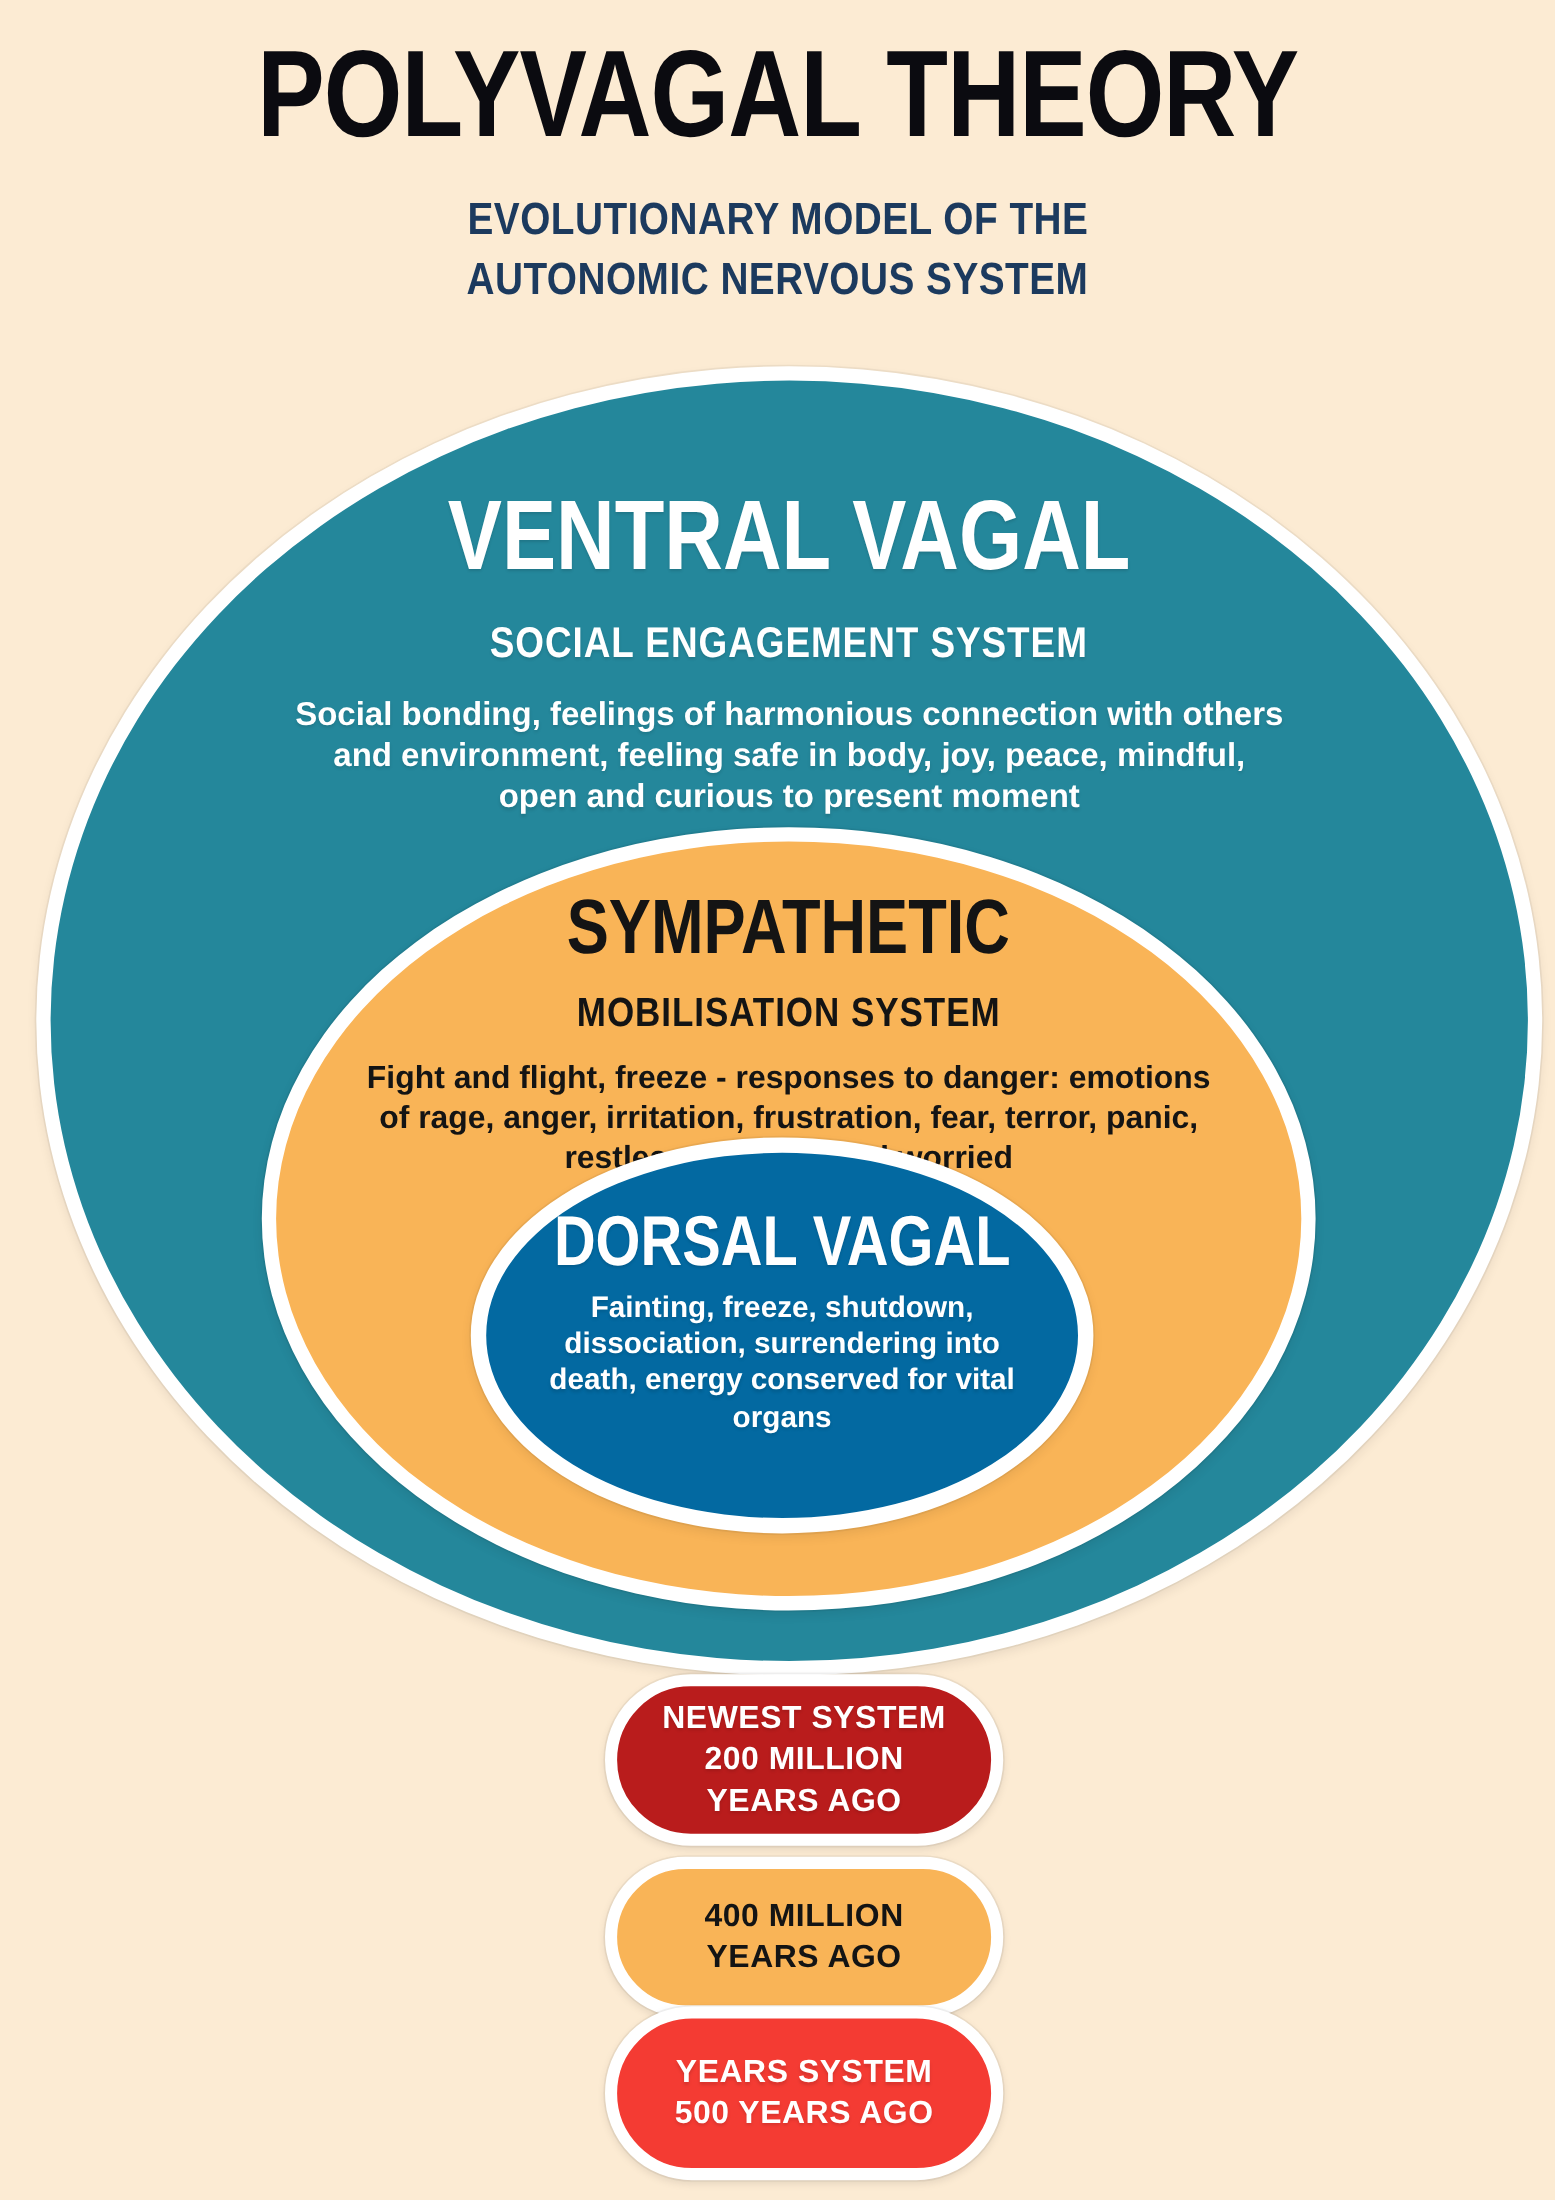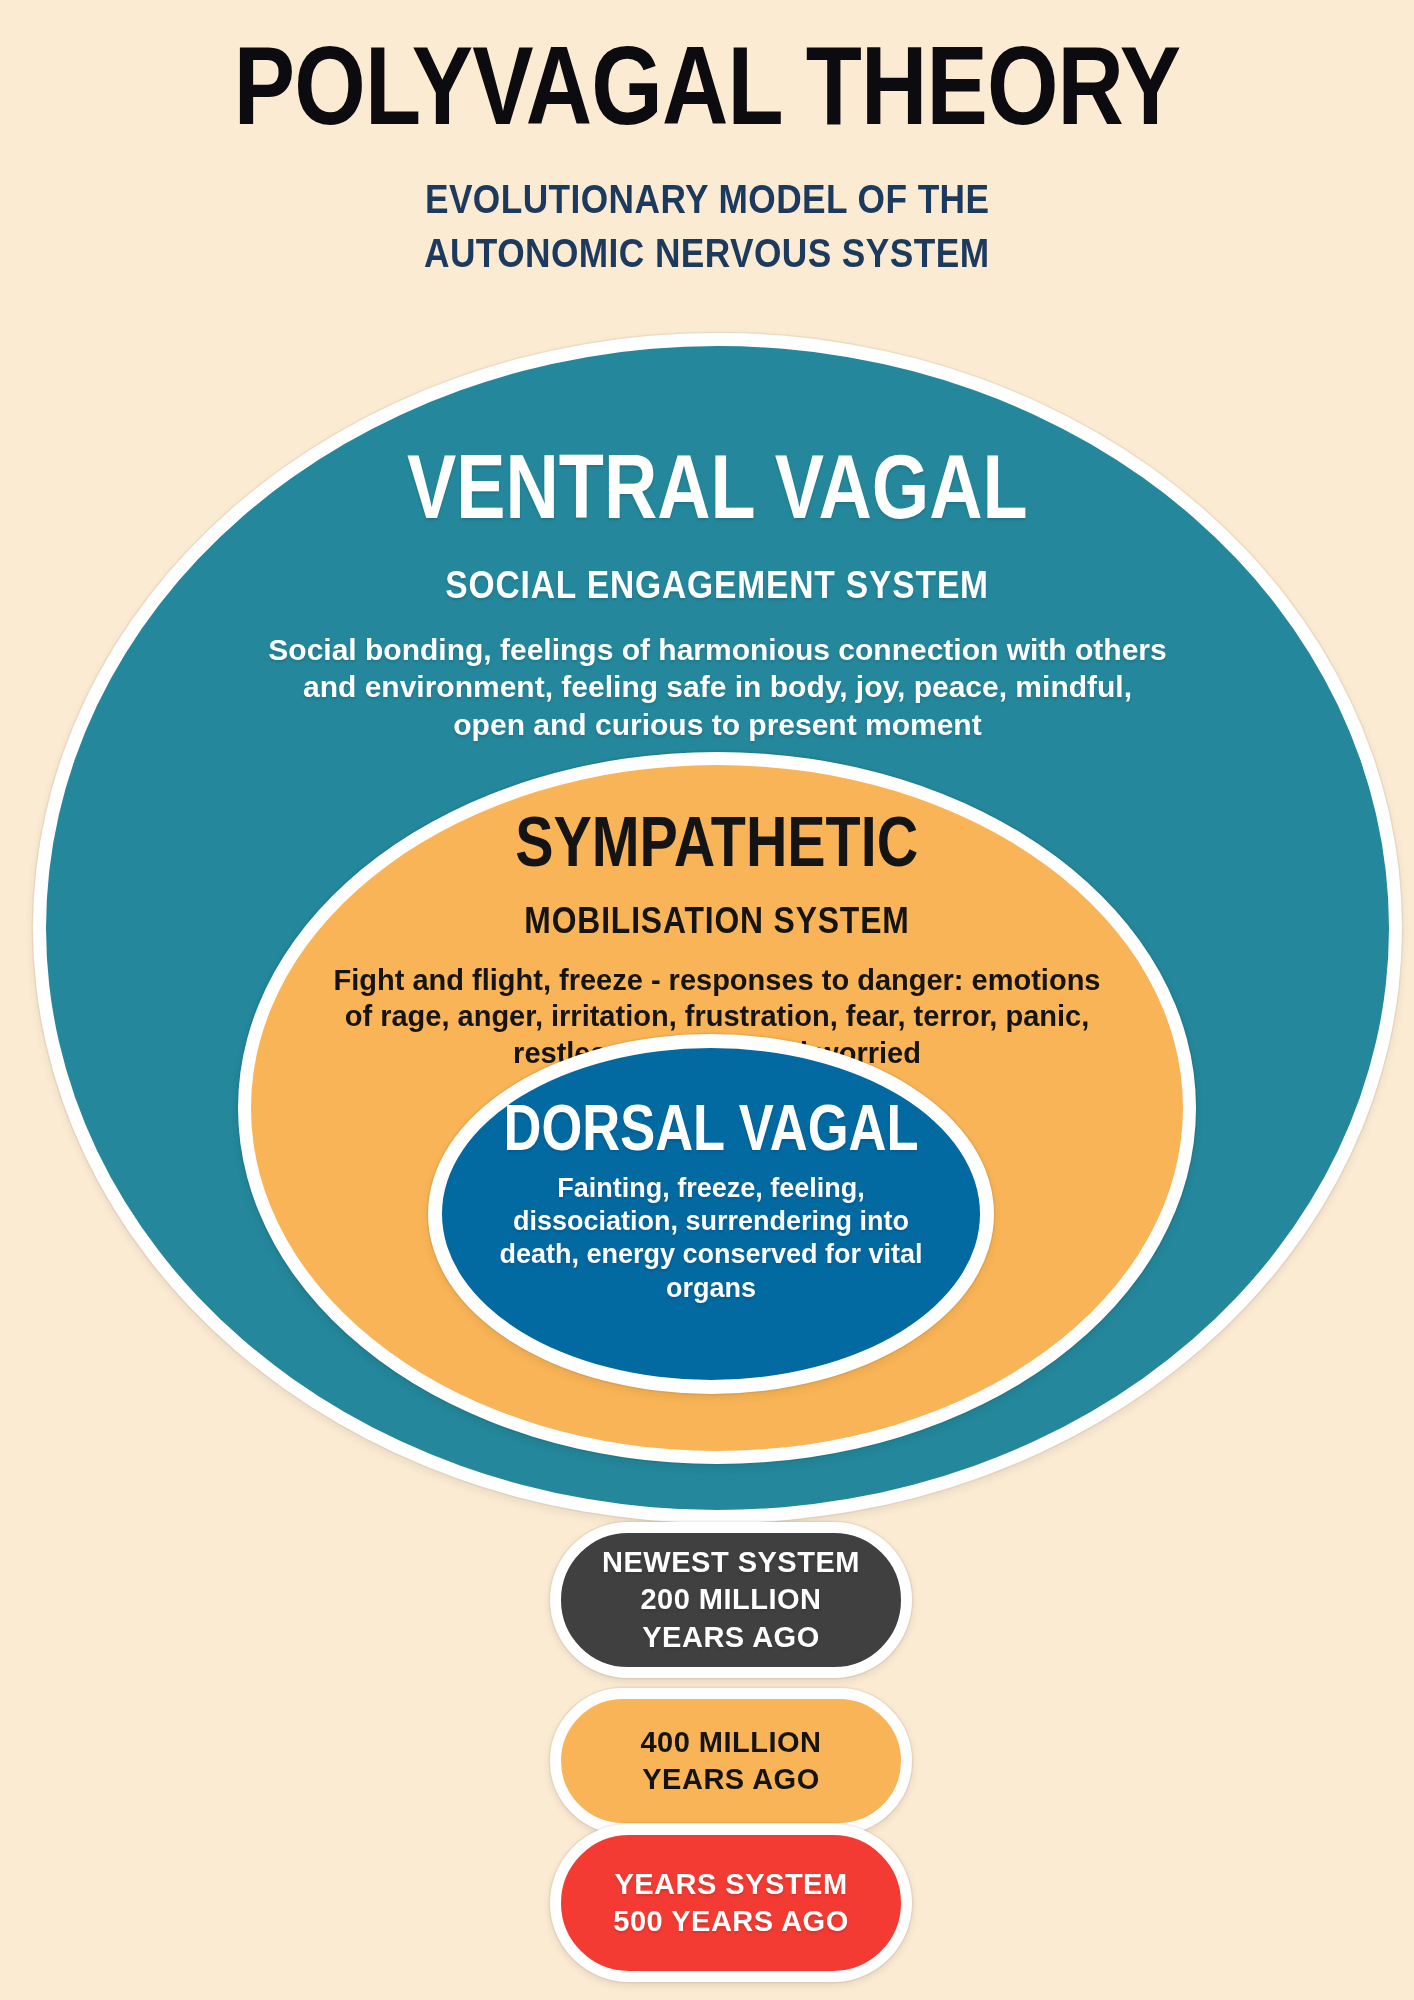--- a/index.html
+++ b/index.html
@@ -95,21 +95,21 @@
     border: 11px solid #FFFFFF;
     border-radius: 90px;
     box-shadow: 0 0 0 1.5px rgba(0,0,0,0.05), 0 3px 8px rgba(0,0,0,0.10);
     display: flex; flex-direction: column;
     align-items: center; justify-content: center;
     text-align: center;
     font-size: 29px; font-weight: bold;
     line-height: 1.28;
     letter-spacing: 0.5px;
   }
-  .pill-newest { top: 1522px; height: 156px; background: #404040; }
+  .pill-newest { top: 1522px; height: 156px; background: #b91c1c; }
   .pill-middle { top: 1688px; height: 146px; background: #F9B457; }
   .pill-oldest { top: 1824px; height: 158px; background: #F43B33; }
   .pill .pl { display: block; }
 </style>
 </head>
 <body>
 
 <div class="poster">
 
   <div class="title">
@@ -138,21 +138,21 @@
     <div class="sysname dark">
       <span class="cond-n">MOBILISATION SYSTEM</span>
     </div>
     <p class="desc dark">Fight and flight, freeze - responses to danger: emotions of rage, anger, irritation, frustration, fear, terror, panic, restless, anxious and worried</p>
   </div>
 
   <div class="ring ring-dorsal">
     <h2 class="light">
       <span class="cond">DORSAL VAGAL</span>
     </h2>
-    <p class="desc light">Fainting, freeze, feeling, dissociation, surrendering into death, energy conserved for vital organs</p>
+    <p class="desc light">Fainting, freeze, shutdown, dissociation, surrendering into death, energy conserved for vital organs</p>
   </div>
 
   <div class="pill pill-newest light">
     <span class="pl">NEWEST SYSTEM</span>
     <span class="pl">200 MILLION</span>
     <span class="pl">YEARS AGO</span>
   </div>
 
   <div class="pill pill-middle dark">
     <span class="pl">400 MILLION</span>

